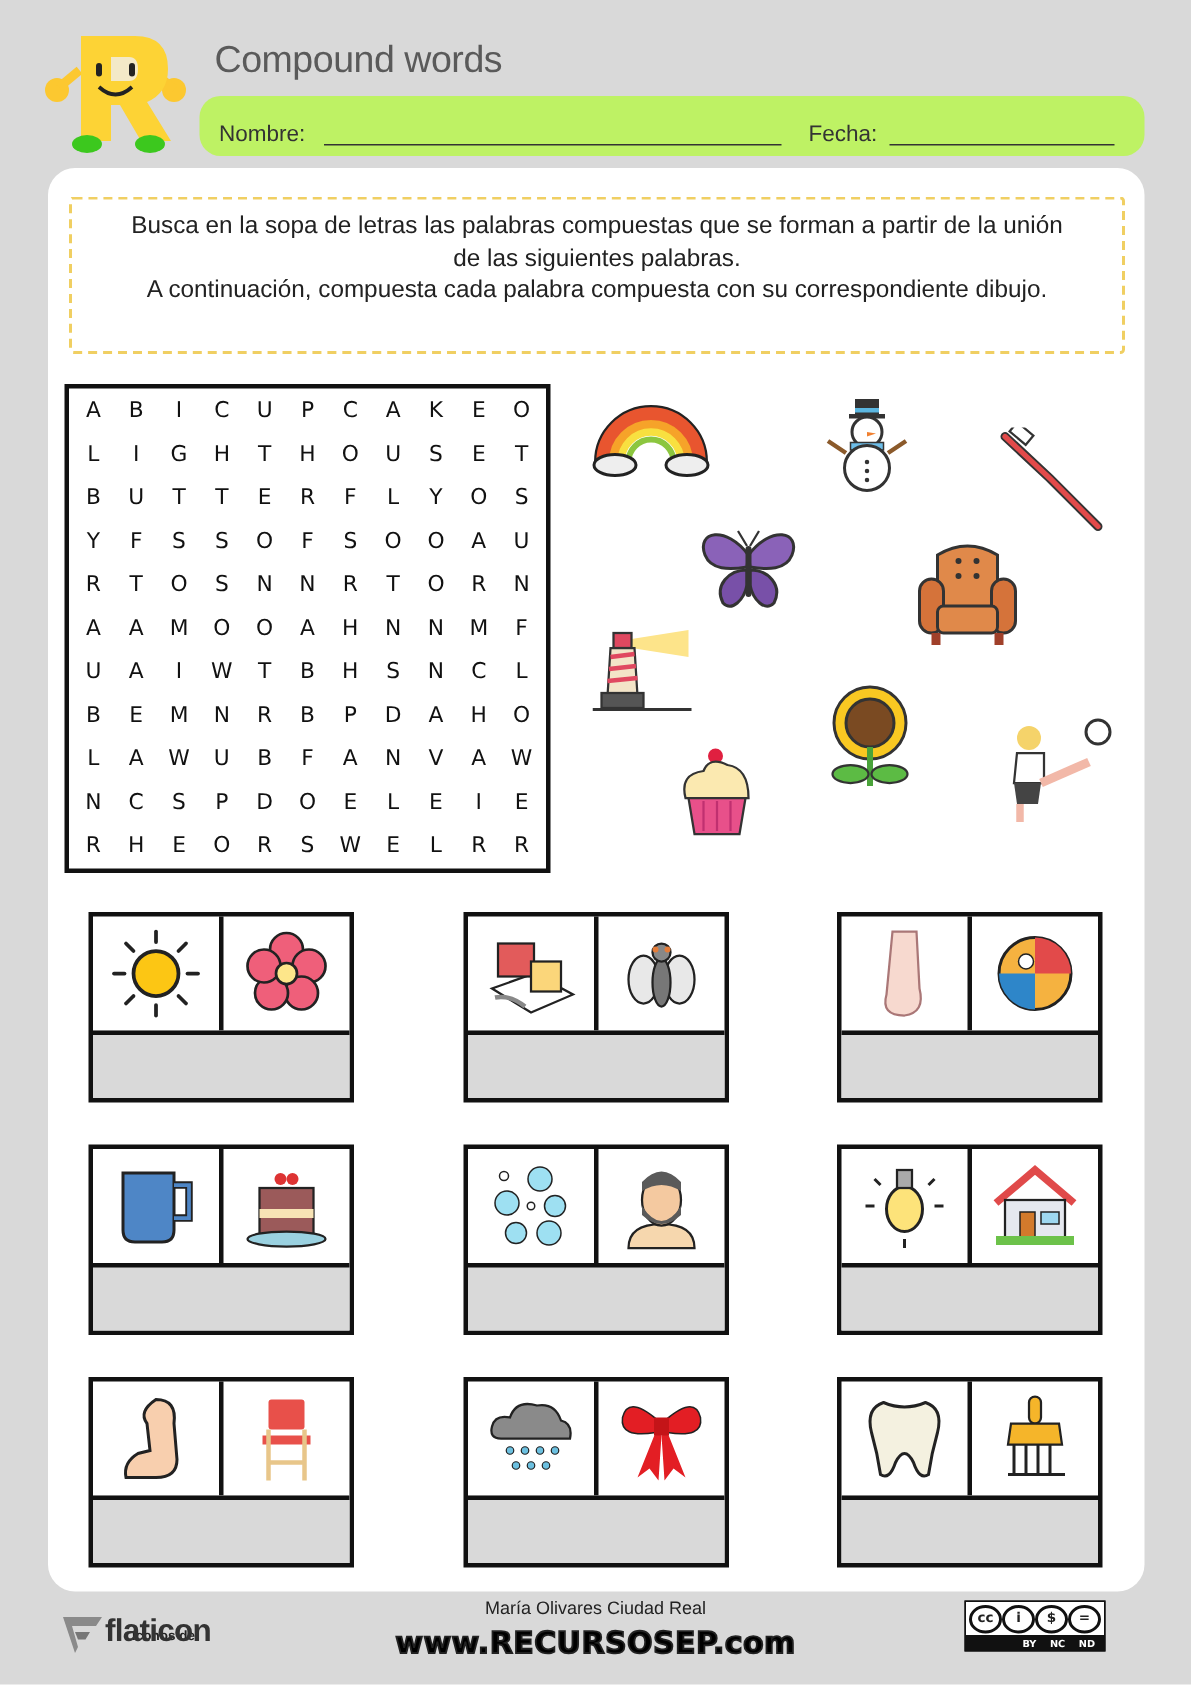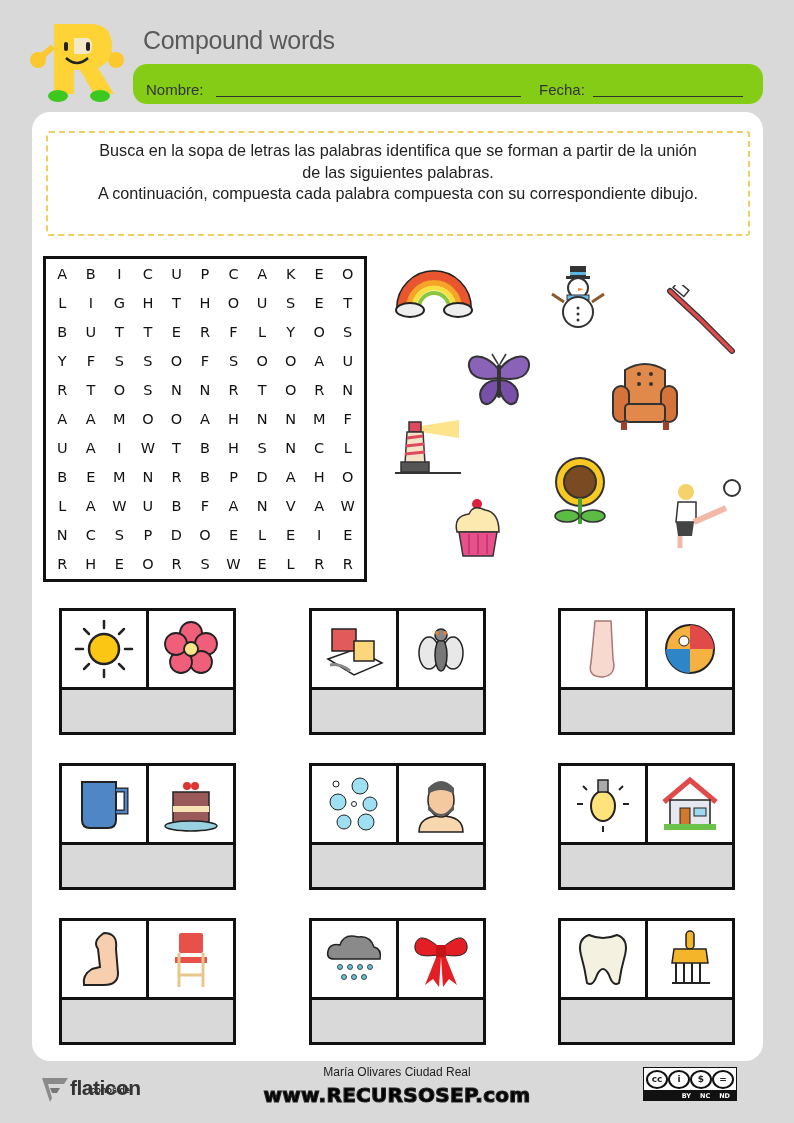--- a/index.html
+++ b/index.html
@@ -12,21 +12,21 @@
     color: #222;
   }
   .logo { position: absolute; left: 28px; top: 20px; width: 100px; height: 82px; }
   .title {
     position: absolute; left: 143px; top: 26px;
     font-family: "Liberation Sans", sans-serif;
     font-size: 25px; color: #5a5a5a; letter-spacing: -0.3px;
   }
   .name-bar {
     position: absolute; left: 133px; top: 64px; width: 630px; height: 40px;
-    background: #84cc16; border-radius: 14px;
+    background: #bef264; border-radius: 14px;
     font-family: "Liberation Sans", sans-serif; font-size: 15px; color: #333;
   }
   .name-bar .lbl { position: absolute; top: 17px; }
   .name-bar .line { position: absolute; top: 32px; border-bottom: 1.3px solid #333; height: 0; }
 
   .panel {
     position: absolute; left: 32px; top: 112px; width: 731px; height: 949px;
     background: #fff; border-radius: 18px;
   }
   .instructions {
@@ -106,21 +106,21 @@
 <div class="name-bar">
   <span class="lbl" style="left:13px">Nombre:</span>
   <span class="line" style="left:83px;width:305px"></span>
   <span class="lbl" style="left:406px">Fecha:</span>
   <span class="line" style="left:460px;width:150px"></span>
 </div>
 
 <div class="panel"></div>
 
 <div class="instructions">
-  <div>Busca en la sopa de letras las palabras identifica que se forman a partir de la unión</div>
+  <div>Busca en la sopa de letras las palabras compuestas que se forman a partir de la unión</div>
   <div>de las siguientes palabras.</div>
   <div>A continuación, compuesta cada palabra compuesta con su correspondiente dibujo.</div>
 </div>
 
 <div class="grid" id="grid">
     <span>A</span>
     <span>B</span>
     <span>I</span>
     <span>C</span>
     <span>U</span>

